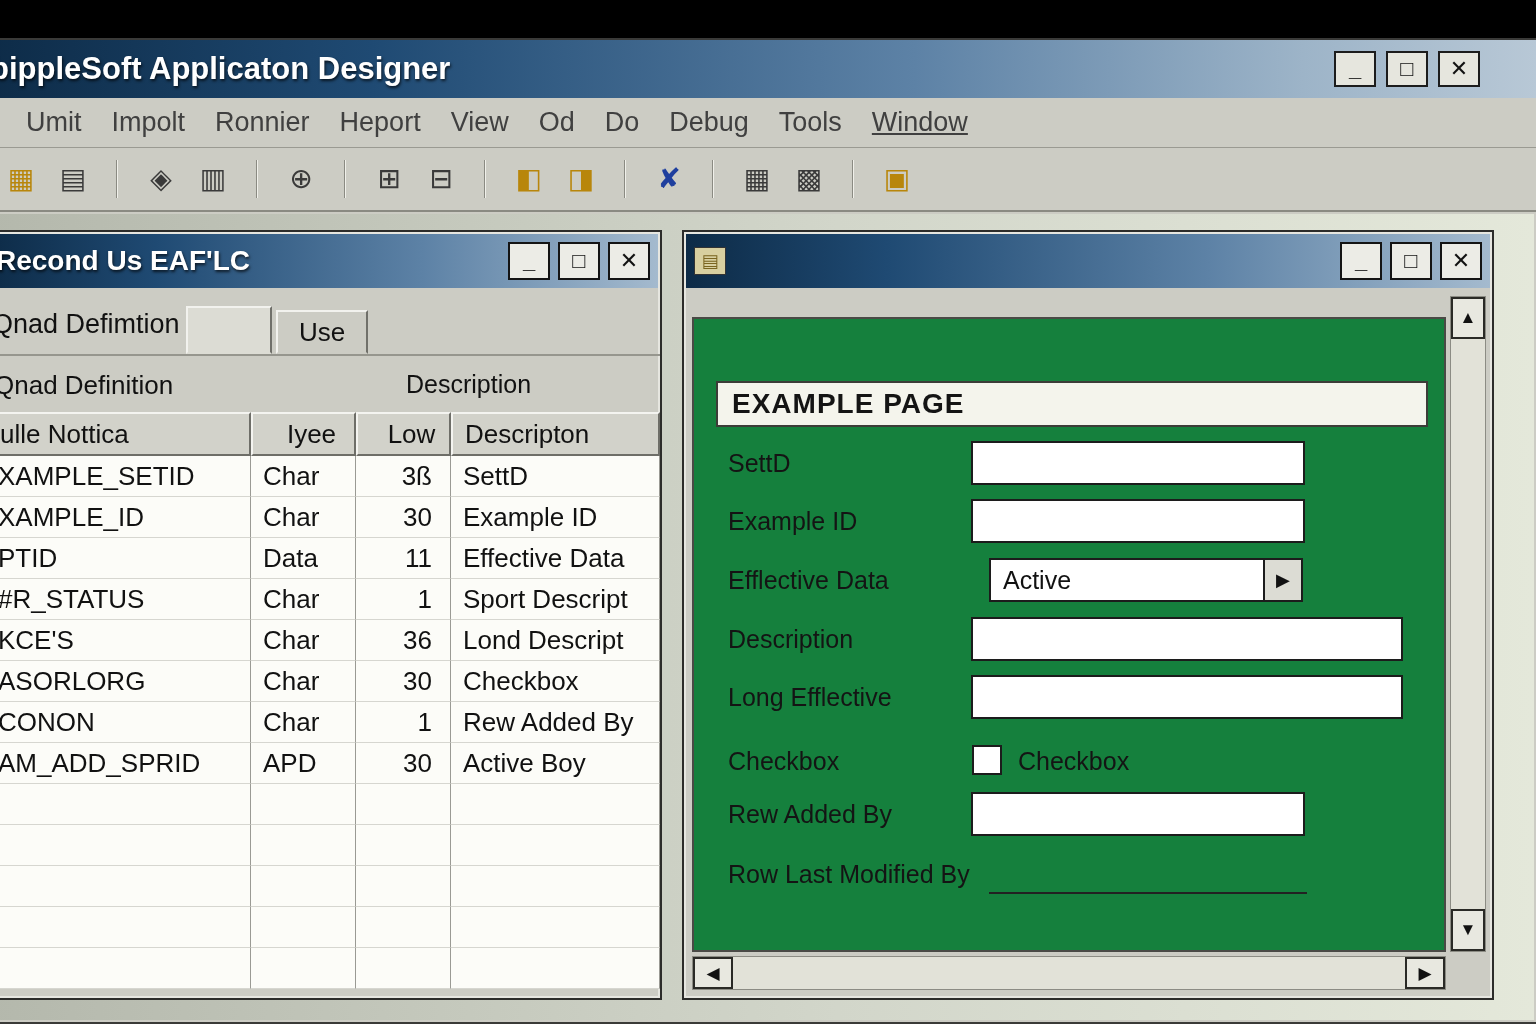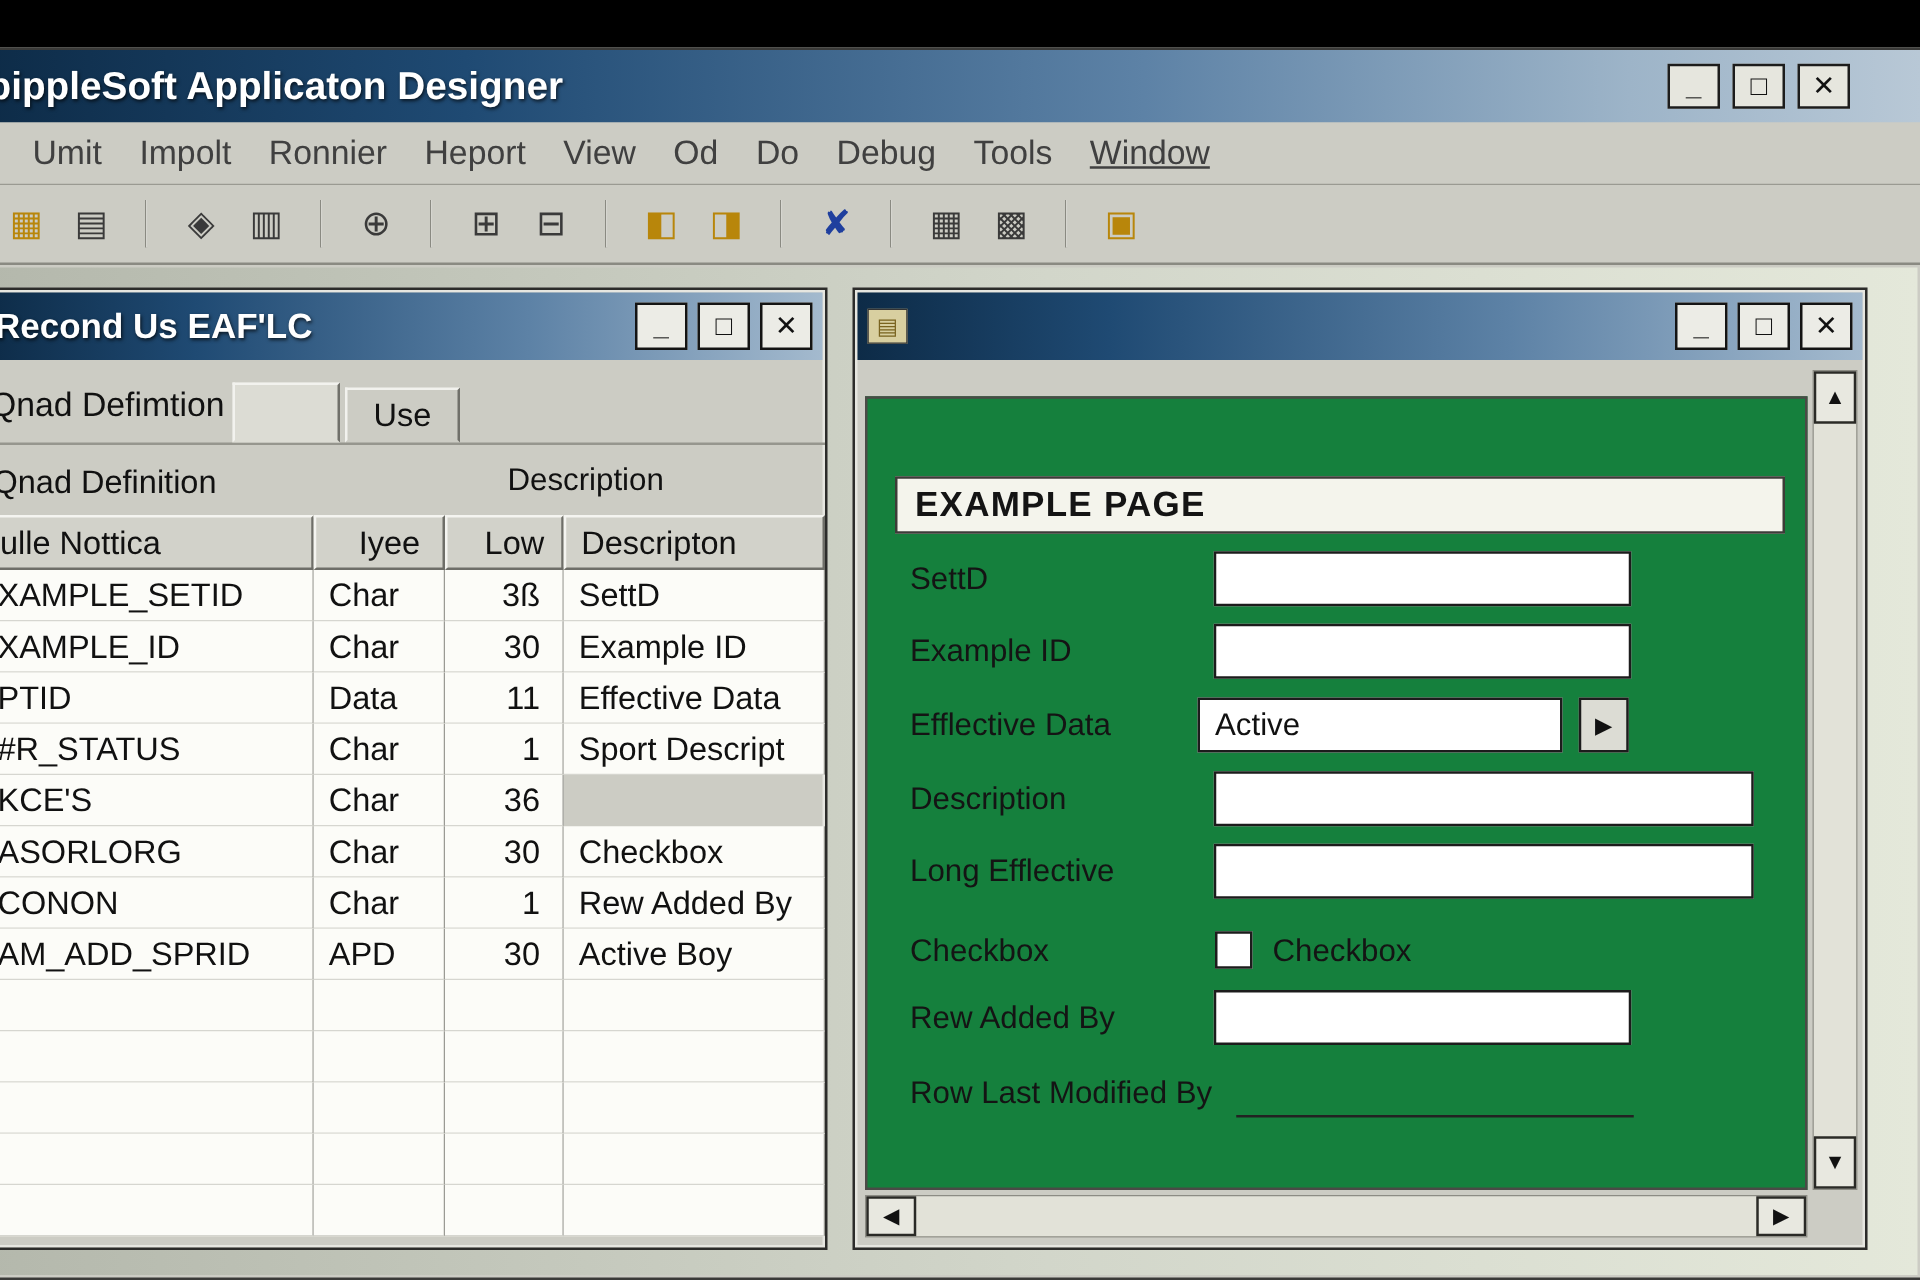--- a/index.html
+++ b/index.html
@@ -86,21 +86,21 @@
   .canvas { position:absolute; left:2px; top:2px; right:40px; bottom:38px;
     background:#15803d; border:2px solid #4a4a46;margin-top:21px; }
   .groupbox-head { position:absolute; left:22px; top:62px; width:712px; height:46px;
     border:2px solid #3c3c38; background:#f4f4ec; display:flex; align-items:center; }
   .groupbox-head span { font-size:28px; font-weight:bold; letter-spacing:1px;
     color:#141414; padding-left:14px; }
   .frow { position:absolute; left:0; right:0; height:46px; }
   .flabel { position:absolute; left:34px; top:0; line-height:44px; font-size:25px; color:#141414; white-space:nowrap; }
   .fi { position:absolute; top:0; height:44px; background:#fff; border:2px solid #1c1c1c;
     font-size:24px; padding:0 10px; font-family:"Liberation Sans","DejaVu Sans",sans-serif; }
-  .combo-text { position:absolute; left:264px; top:0; width:292px; height:44px;
+  .combo-text { position:absolute; left:295px; top:0; width:292px; height:44px;
     background:#fff; border:2px solid #1c1c1c; font-size:25px; color:#111;
     display:flex; align-items:center; padding-left:12px; }
   .combo-btn { position:absolute; left:569px; top:0; width:40px; height:44px;
     background:#dcdcd4; border:2px solid #1c1c1c; display:flex; align-items:center;
     justify-content:center; font-size:18px; color:#111; }
   .cb-box { position:absolute; left:278px; top:6px; width:30px; height:30px;
     background:#fff; border:2px solid #1c1c1c; }
   .cb-label { position:absolute; left:324px; top:0; line-height:44px; font-size:25px; color:#141414; }
   .underline { position:absolute; left:295px; top:40px; width:318px; height:0;
     border-bottom:2px solid #222; }
@@ -244,20 +244,21 @@
       <div class="grid-row">
         <span class="cell">#R_STATUS</span>
         <span class="cell">Char</span>
         <span class="cell num">1</span>
         <span class="cell">Sport Descript</span>
       </div>
       <div class="grid-row">
         <span class="cell">KCE'S</span>
         <span class="cell">Char</span>
         <span class="cell num">36</span>
+        <span class="cell">Lond Descript</span>
       </div>
       <div class="grid-row">
         <span class="cell">ASORLORG</span>
         <span class="cell">Char</span>
         <span class="cell num">30</span>
         <span class="cell">Checkbox</span>
       </div>
       <div class="grid-row">
         <span class="cell">CONON</span>
         <span class="cell">Char</span>

